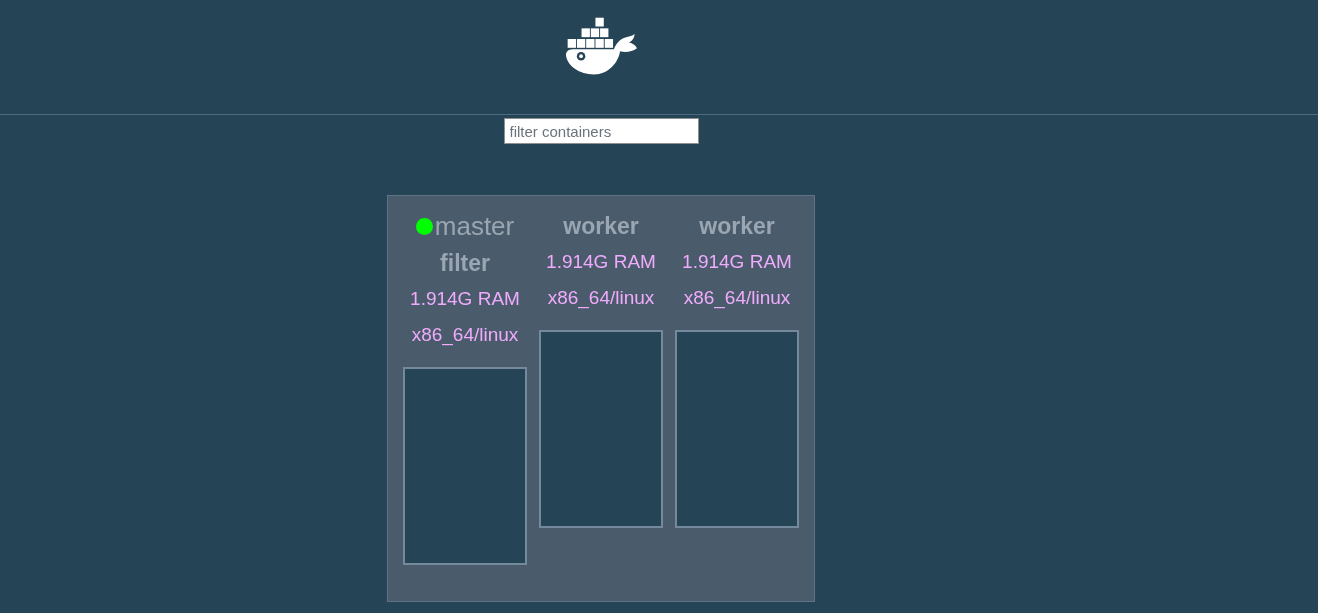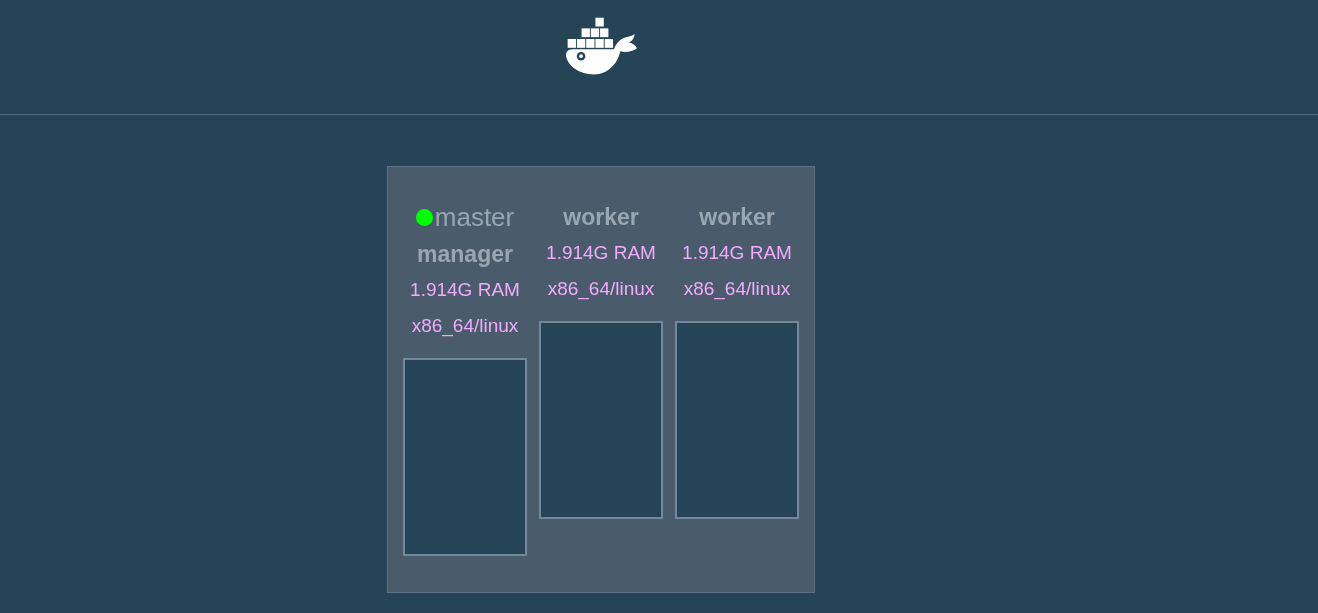--- a/index.html
+++ b/index.html
@@ -45,21 +45,20 @@
     width: 428px;
     box-sizing: border-box;
     margin: 51px auto 0;
     padding: 12px 15px 36px;
     background: #4a5c6c;
     border: 1px solid #5d7284;
   }
   .nodes {
     display: flex;
     gap: 12px;
-    margin-top: 20px;
   }
   .node {
     flex: 1;
     min-width: 0;
     text-align: center;
   }
   .node-name-row {
     height: 37px;
     display: flex;
     align-items: center;
@@ -118,30 +117,31 @@
                  C74.6,40.8 67.6,41.8 61.6,40.2 C59.6,53 48.6,65.2 33.6,65.2
                  C17.6,65.2 4.6,56 3.2,44.5 C3,41 5.5,38 10.5,38 Z"></path>
       </g>
       <circle cx="19.5" cy="45.5" r="4.6" fill="#254456"></circle>
       <circle cx="19.5" cy="45.5" r="2" fill="#ffffff"></circle>
     </svg>
   </div>
 </header>
 
 <main class="col">
+  <input class="filter" type="text" placeholder="filter containers" style="">
 
   <section class="swarm-panel">
     <div class="nodes">
 
       <div class="node">
         <div class="node-name-row">
           <span class="dot"></span>
           <span>master</span>
         </div>
-        <div class="node-role">manager</div>
+        <div class="node-role">filter</div>
         <div class="node-meta">1.914G RAM</div>
         <div class="node-meta">x86_64/linux</div>
         <div class="containers-box"></div>
       </div>
 
       <div class="node">
         <div class="node-role">worker</div>
         <div class="node-meta">1.914G RAM</div>
         <div class="node-meta">x86_64/linux</div>
         <div class="containers-box"></div>

